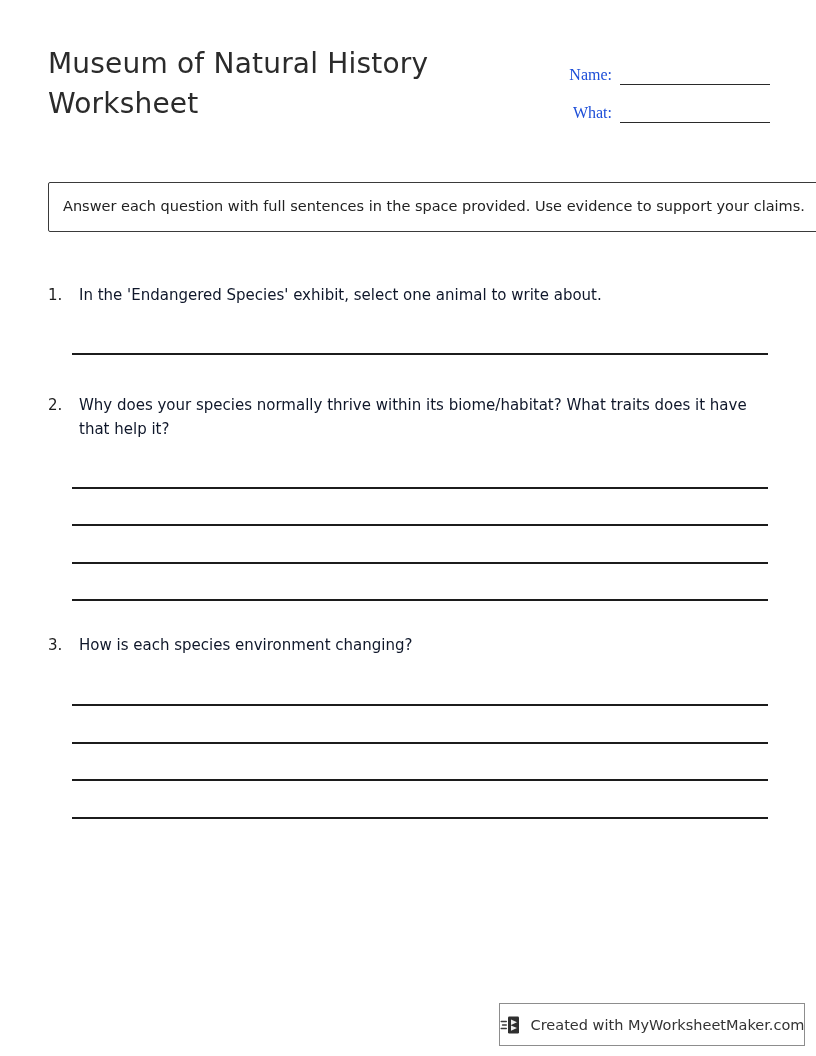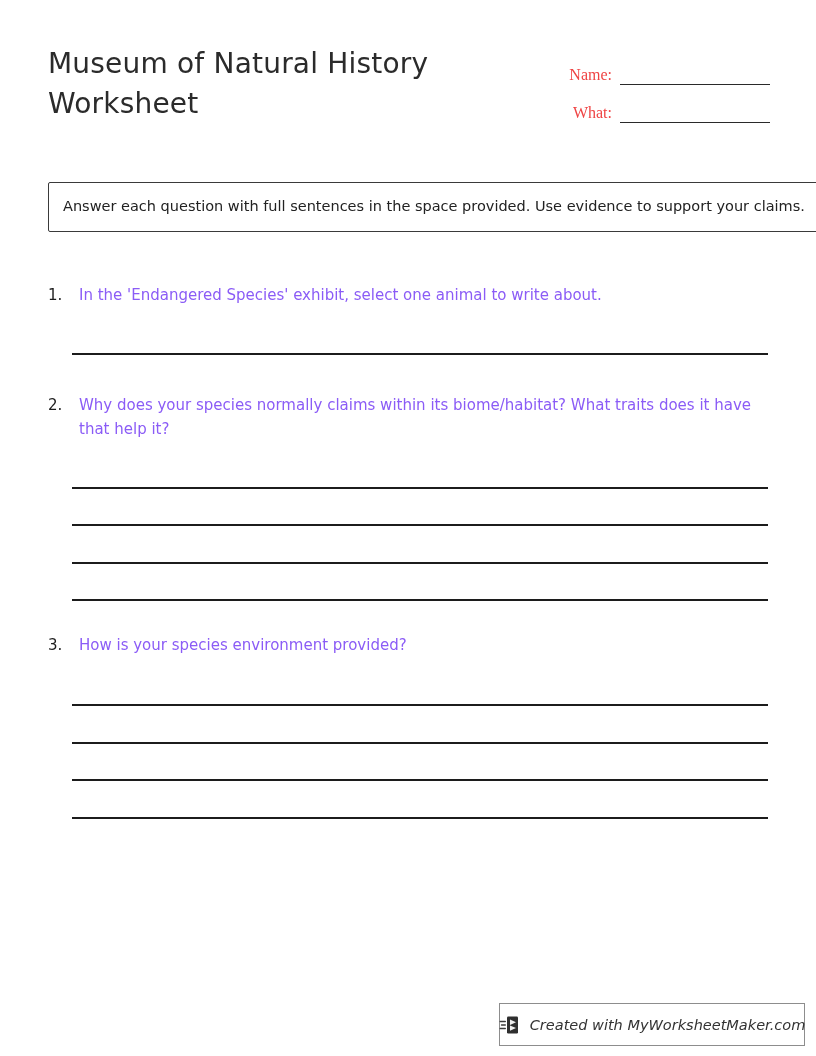--- a/index.html
+++ b/index.html
@@ -44,21 +44,21 @@
   }
   .nd-row {
     display: flex;
     align-items: flex-end;
     justify-content: flex-end;
     height: 38px;
   }
   .nd-label {
     font-family: "Liberation Serif", serif;
     font-size: 16px;
-    color: #ef4444;
+    color: #1d4ed8;
     padding-bottom: 4px;
     padding-right: 8px;
     white-space: nowrap;
   }
   .nd-line {
     width: 150px;
     border-bottom: 1.6px solid #2a2a2a;
     height: 0;
     margin-bottom: 3px;
   }
@@ -105,21 +105,21 @@
     font-weight: 400;
     line-height: 1.62;
     color: #1d1d1d;
   }
   .q-text {
     flex: 1 1 auto;
     font-family: "DejaVu Sans", sans-serif;
     font-size: 15px;
     font-weight: 400;
     line-height: 1.62;
-    color: #8b5cf6;
+    color: #0f172a;
     padding-right: 8px;
   }
   .answer-lines {
     margin-left: 24px;
     width: 696px;
   }
   .answer-line {
     height: 35.5px;
     border-bottom: 2px solid #1c1c1c;
     width: 696px;
@@ -153,21 +153,20 @@
     margin-right: 9px;
     flex: 0 0 22px;
     display: block;
   }
   .badge-text {
     font-family: "DejaVu Sans", sans-serif;
     font-size: 14.5px;
     font-weight: 400;
     color: #333333;
     white-space: nowrap;
-    font-style: italic;
   }
 </style>
 </head>
 <body>
 
 <div class="header">
   <div class="worksheet-title">Museum of Natural History Worksheet</div>
 
   <div class="name-date">
     <div class="nd-row">
@@ -193,34 +192,34 @@
       <span class="q-text">In the 'Endangered Species' exhibit, select one animal to write about.</span>
     </div>
     <div class="answer-lines">
       <div class="answer-line"></div>
     </div>
   </div>
 
   <div class="question-block q2">
     <div class="q-head">
       <span class="q-number">2.</span>
-      <span class="q-text">Why does your species normally claims within its biome/habitat? What traits does it have that help it?</span>
+      <span class="q-text">Why does your species normally thrive within its biome/habitat? What traits does it have that help it?</span>
     </div>
     <div class="answer-lines">
       <div class="answer-line"></div>
       <div class="answer-line"></div>
       <div class="answer-line"></div>
       <div class="answer-line"></div>
     </div>
   </div>
 
   <div class="question-block q3">
     <div class="q-head">
       <span class="q-number">3.</span>
-      <span class="q-text">How is your species environment provided?</span>
+      <span class="q-text">How is each species environment changing?</span>
     </div>
     <div class="answer-lines">
       <div class="answer-line"></div>
       <div class="answer-line"></div>
       <div class="answer-line"></div>
       <div class="answer-line"></div>
     </div>
   </div>
 
 </div>

